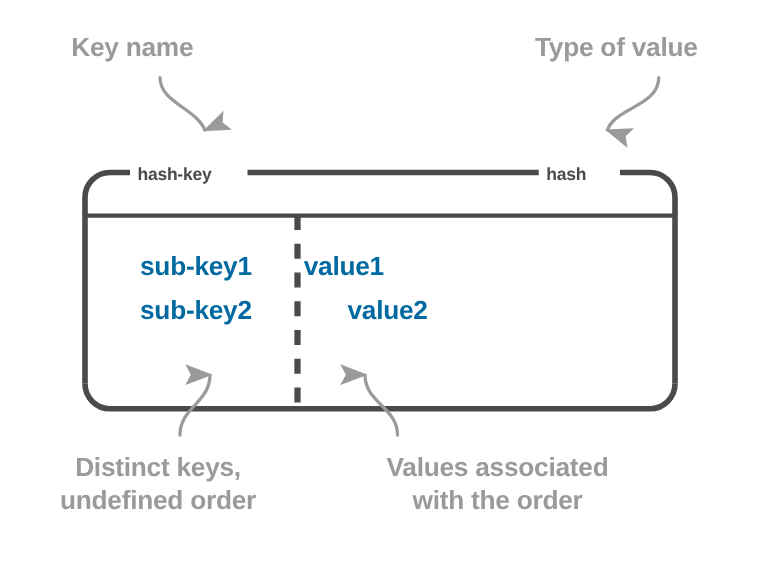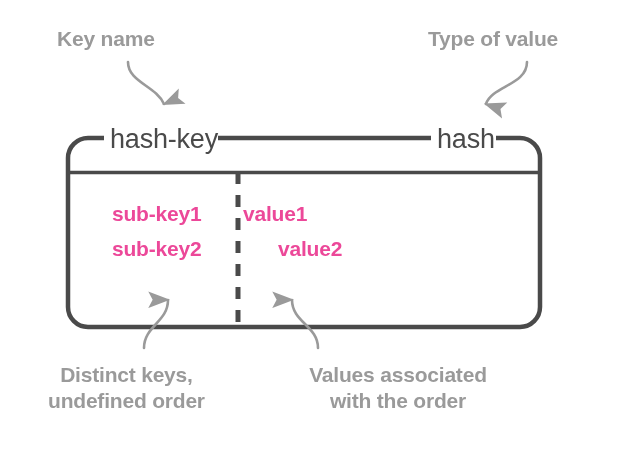--- a/index.html
+++ b/index.html
@@ -42,31 +42,31 @@
     font-weight: 700;
     line-height: 26px;
     white-space: pre;
     letter-spacing: -0.2px;
   }
 
   .box-label {
     position: absolute;
     color: #4a4a4a;
     font-family: "Liberation Sans", sans-serif;
-    font-size: 27px;
-    font-weight: 400;
+    font-size: 14px;
+    font-weight: 700;
     line-height: 21px;
     white-space: pre;
     background: #ffffff;
     letter-spacing: -0.2px;
   }
 
   .row-text {
     position: absolute;
-    color: #ec4899;
+    color: #0369a1;
     font-family: "Liberation Sans", sans-serif;
     font-size: 21px;
     font-weight: 700;
     line-height: 21px;
     white-space: pre;
     letter-spacing: -0.2px;
   }
 
   
   #label-key-name      { left: 57px;  top: 26px; }

